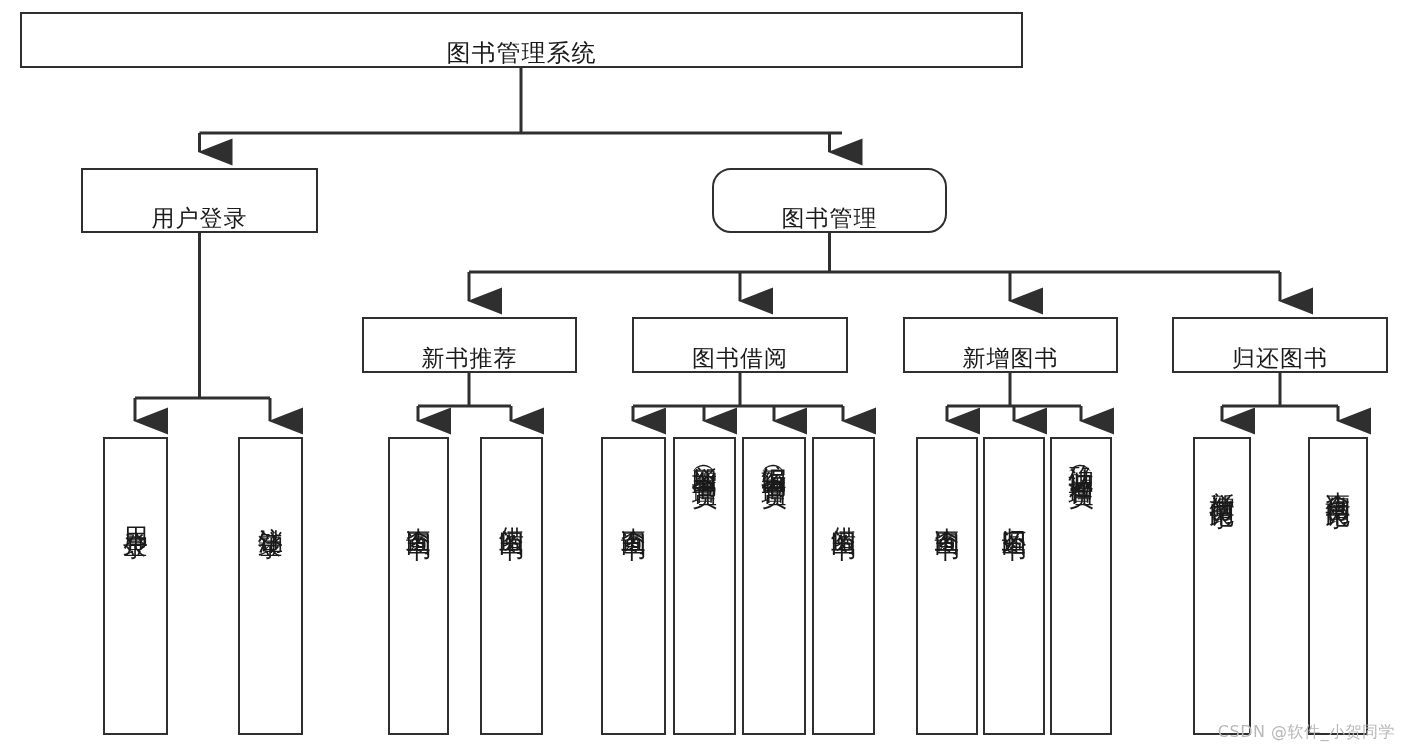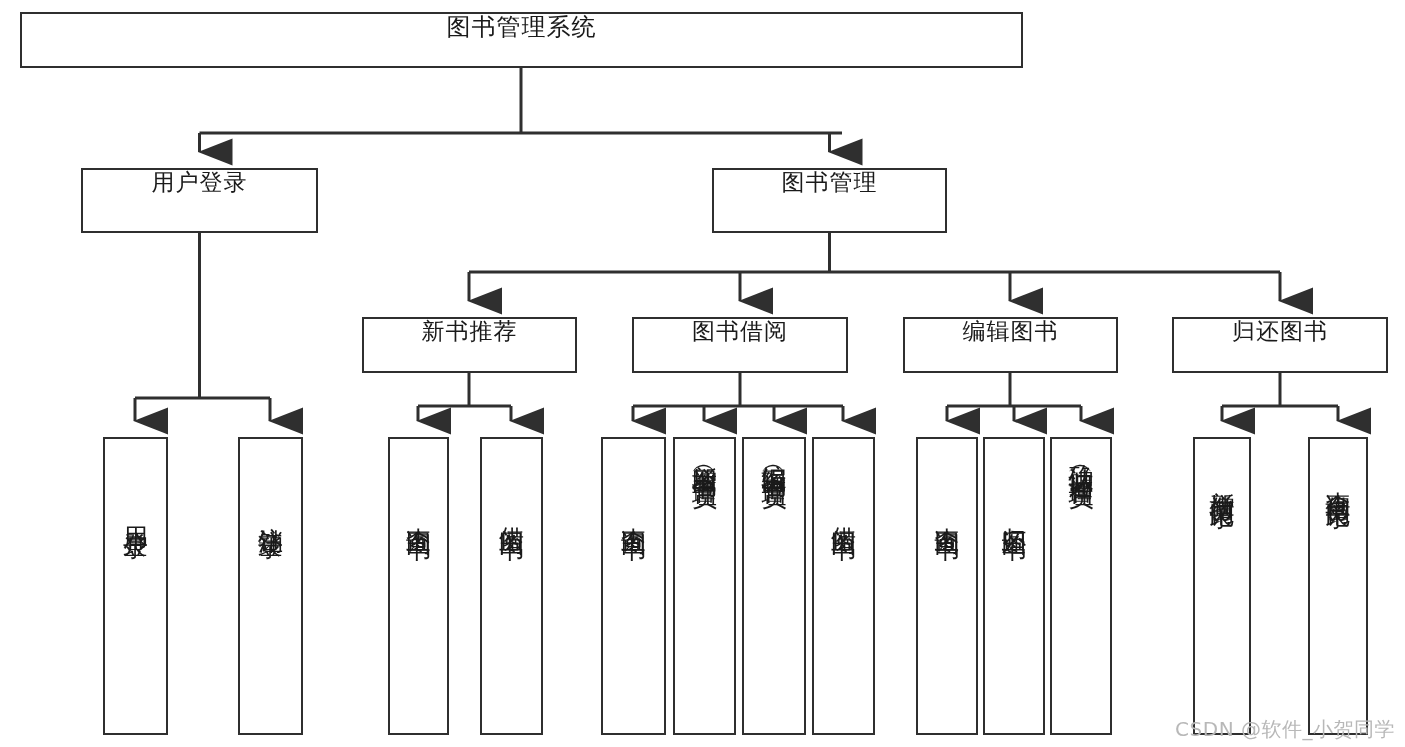--- a/index.html
+++ b/index.html
@@ -12,21 +12,21 @@
   }
   #diagram-root{position:absolute;left:0;top:0;width:1405px;height:747px;}
   svg#edges{position:absolute;left:0;top:0;width:1405px;height:747px;pointer-events:none;}
 
   .node{
     position:absolute;
     box-sizing:border-box;
     background:#ffffff;
     border:2.5px solid #2f2f2f;
     display:flex;
-    align-items:flex-start;
+    align-items:flex-end;
     justify-content:center;
     color:#1a1a1a;
     z-index:2;
   }
   .node .lbl{
     font-size:23px;
     letter-spacing:1px;
     line-height:1.1;
     white-space:nowrap;
   }
@@ -42,21 +42,21 @@
     font-size:25px;
     letter-spacing:3px;
     line-height:1.0;
     white-space:nowrap;
   }
   .node.leaf.mid .lbl{margin-top:0;}
   .watermark{
     position:absolute;
     right:10px;
     bottom:4px;
-    font-size:20px;
+    font-size:16px;
     color:#b8b8b8;
     z-index:5;
     white-space:nowrap;
     letter-spacing:0.5px;
   }
 </style>
 </head>
 <body>
 
 <div id="diagram-root">
@@ -111,32 +111,32 @@
     </g>
   </svg>
 
   <div class="node root" style="left:20px;top:12px;width:1003px;height:56px;">
     <span class="lbl">图书管理系统</span>
   </div>
 
   <div class="node" style="left:81px;top:168px;width:237px;height:65px;">
     <span class="lbl">用户登录</span>
   </div>
-  <div class="node" style="left:712px;top:168px;width:235px;height:65px;">
+  <div class="node" style="left:712px;top:168px;width:235px;height:65px;border-radius:19px;">
     <span class="lbl">图书管理</span>
   </div>
 
   <div class="node" style="left:632px;top:317px;width:216px;height:56px;">
     <span class="lbl">图书借阅</span>
   </div>
   <div class="node" style="left:362px;top:317px;width:215px;height:56px;">
     <span class="lbl">新书推荐</span>
   </div>
   <div class="node" style="left:903px;top:317px;width:215px;height:56px;">
-    <span class="lbl">编辑图书</span>
+    <span class="lbl">新增图书</span>
   </div>
   <div class="node" style="left:1172px;top:317px;width:216px;height:56px;">
     <span class="lbl">归还图书</span>
   </div>
 
   <div class="node leaf mid" style="left:103px;top:437px;width:65px;height:298px;">
     <span class="lbl" style="margin-top:68px;">用户登录</span>
   </div>
   <div class="node leaf mid" style="left:238px;top:437px;width:65px;height:298px;">
     <span class="lbl" style="margin-top:68px;">注销登录</span>

